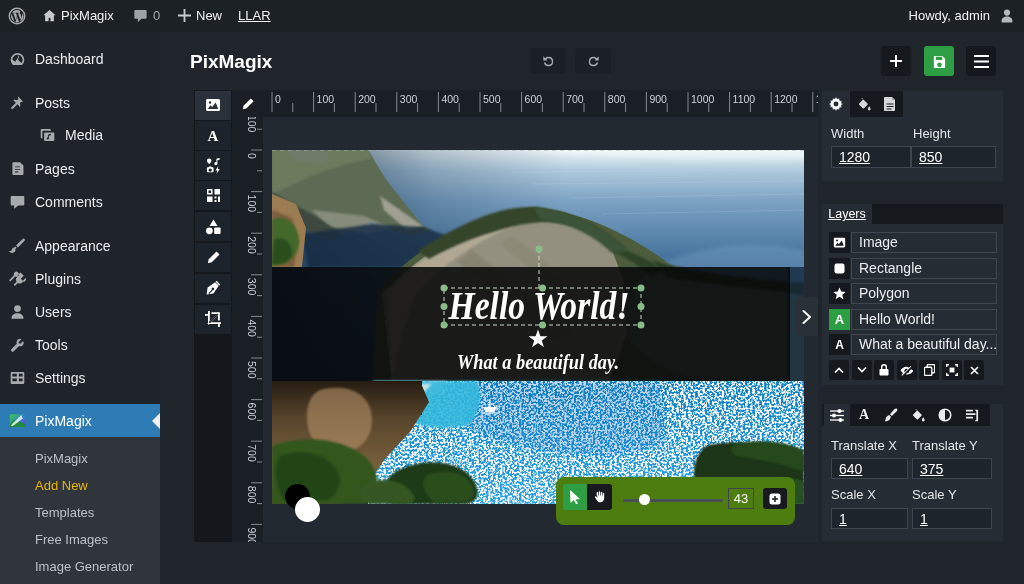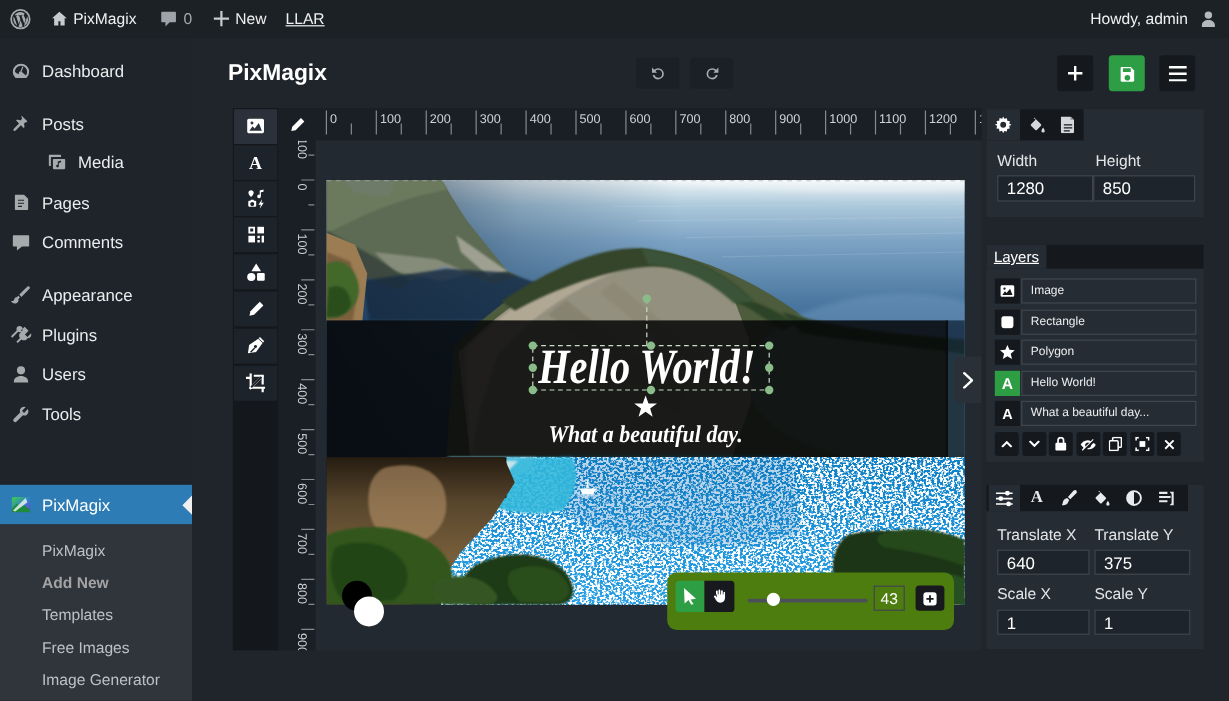--- a/index.html
+++ b/index.html
@@ -19,28 +19,28 @@
 #title{position:absolute;left:190px;top:51px;font-size:19px;font-weight:700;color:#fff;}
 .hbtn{position:absolute;border-radius:3px;display:flex;align-items:center;justify-content:center;}
 
 #toolcol{position:absolute;left:194px;top:90px;width:38px;height:452px;background:#14181d;}
 .tbtn{position:absolute;left:1px;width:36px;height:29px;background:#1d232a;display:flex;align-items:center;justify-content:center;}
 #hruler{position:absolute;left:263px;top:90px;width:555px;height:27px;background:#1a1f25;overflow:hidden;}
 #corner{position:absolute;left:232px;top:90px;width:31px;height:27px;background:#1a1f25;display:flex;align-items:center;justify-content:center;}
 #vruler{position:absolute;left:232px;top:117px;width:31px;height:425px;background:#1a1f25;overflow:hidden;}
 #canvasvp{position:absolute;left:263px;top:117px;width:555px;height:425px;background:#232931;overflow:hidden;}
 #photo{position:absolute;left:9px;top:33px;width:532px;height:354px;}
-.inp{background:#1d242b;border:1px solid #40464e;color:#fff;font-size:14px;padding-left:7px;display:flex;align-items:center;position:absolute;height:22px;}
+.inp{background:#1d242b;border:1px solid #40464e;color:#fff;font-size:14px;padding-left:7px;display:flex;align-items:center;position:absolute;height:22px;text-decoration:underline;}
 .plabel{position:absolute;font-size:13px;color:#e3e6e9;}
 .sect{position:absolute;left:822px;width:181px;background:#262c34;}
 .dstrip{position:absolute;background:#15191e;}
 .tabactive{position:absolute;background:#262c34;display:flex;align-items:center;justify-content:center;text-decoration:underline;}
 .tabicon{position:absolute;display:flex;align-items:center;justify-content:center;}
 .lrow-icon{position:absolute;left:7px;width:21px;height:21px;background:#15191e;display:flex;align-items:center;justify-content:center;}
-.lrow-lbl{position:absolute;left:29px;width:146px;height:21px;border:1px solid #40464e;color:#eceef0;font-size:10px;line-height:19px;padding-left:7px;white-space:nowrap;overflow:hidden;}
+.lrow-lbl{position:absolute;left:29px;width:146px;height:21px;border:1px solid #40464e;color:#eceef0;font-size:14px;line-height:19px;padding-left:7px;white-space:nowrap;overflow:hidden;}
 .abtn{position:absolute;width:20px;height:20px;background:#15191e;border-radius:2px;display:flex;align-items:center;justify-content:center;}
 </style>
 </head>
 <body>
 <div id="adminbar">
  <svg class="abs" style="left:8px;top:7px" width="18" height="18" viewBox="0 0 20 20">
       <circle cx="10" cy="10" r="8.6" fill="none" stroke="#a7aaad" stroke-width="1.6"></circle>
       <path d="M3.4 10c0 2.6 1.5 4.9 3.7 6l-3.1-8.6C3.6 8.2 3.4 9.1 3.4 10zm11-0.3c0-0.8-0.3-1.4-0.6-1.8-0.3-0.6-0.7-1-0.7-1.6 0-0.6 0.5-1.2 1.2-1.2h0.1A6.6 6.6 0 0 0 10 3.4c-2.3 0-4.3 1.2-5.5 3h0.4c0.7 0 1.8-0.1 1.8-0.1 0.4 0 0.4 0.5 0.1 0.6 0 0-0.4 0-0.8 0.1l2.5 7.4 1.5-4.5-1.1-2.9c-0.4 0-0.7-0.1-0.7-0.1-0.4 0-0.3-0.6 0-0.6 0 0 1.1 0.1 1.8 0.1 0.7 0 1.8-0.1 1.8-0.1 0.4 0 0.4 0.5 0.1 0.6 0 0-0.4 0-0.8 0.1l2.5 7.3 0.7-2.3c0.3-0.9 0.5-1.6 0.5-2.2zm-4.2 1.2-2 6a6.6 6.6 0 0 0 4.1-0.1l-0.1-0.1zm5.9-3.9c0 0.1 0 0.2 0 0.3 0 0.8-0.1 1.6-0.6 2.7l-2.3 6.6a6.6 6.6 0 0 0 2.9-9.6z" fill="#a7aaad"></path>
     </svg>
  <svg class="abs" style="left:42px;top:9px" width="15" height="14" viewBox="0 0 16 16">
@@ -108,41 +108,48 @@
       <svg width="17" height="17" viewBox="0 0 20 20">
         <path d="M10 2a4 4 0 0 1 4 4 4 4 0 0 1-4 4 4 4 0 0 1-4-4 4 4 0 0 1 4-4zm0 9.5c3.9 0 7 2.2 7 5.5v1H3v-1c0-3.3 3.1-5.5 7-5.5z" fill="#a7aaad"></path>
       </svg>
       <span class="lbl">Users</span>
     </div>
  <div class="mitem" style="top:295.5px;">
       <svg width="17" height="17" viewBox="0 0 20 20">
         <path d="M16.7 5.2 13 8.9l-2-2 3.7-3.7A4.5 4.5 0 0 0 9 5.6c-.3 1-.2 2 .2 2.9L3 14.7c-.8.8-.8 2 0 2.7.8.8 2 .8 2.7 0l6.2-6.2c.9.4 1.9.5 2.9.2a4.5 4.5 0 0 0 1.9-6.2z" fill="#a7aaad"></path>
       </svg>
       <span class="lbl">Tools</span>
+    </div>
+ <div class="mitem" style="top:328.5px;">
+      <svg width="17" height="17" viewBox="0 0 20 20">
+        <path d="M3 3h14c.6 0 1 .4 1 1v12c0 .6-.4 1-1 1H3c-.6 0-1-.4-1-1V4c0-.6.4-1 1-1zm1 2v3.3h5.2V5zm7.6 0v3.3H16V5zM4 10.5v3.4h5.2v-3.4zm7.6 0v3.4H16v-3.4z" fill="#a7aaad" fill-rule="evenodd"></path>
+        <path d="M5 6.5h3.2v.9H5zm7.7 5.5h2.6v.9h-2.6z" fill="#1f242a"></path>
+      </svg>
+      <span class="lbl">Settings</span>
     </div>
 </div>
 <div id="pixmenu">
  <svg class="abs" style="left:9px;top:8px" width="17" height="17" viewBox="0 0 20 20">
       <defs>
         <linearGradient id="pmg" x1="0" y1="0" x2="1" y2="1">
           <stop offset="0" stop-color="#3fd13f"></stop>
           <stop offset=".55" stop-color="#2f7fd1"></stop>
           <stop offset="1" stop-color="#7a3fd1"></stop>
         </linearGradient>
       </defs>
       <rect x="1" y="2.5" width="18" height="15" rx="2" fill="url(#pmg)"></rect>
       <path d="m1 14 5-5 4 4 3-2.5 6 4.5v2.5H1z" fill="#1d8a3c"></path>
       <path d="m14.5 3.5 1.8 4.2-12 9-2.2-1z" fill="#e8f3e8" opacity=".85"></path>
     </svg>
  <span class="lbl">PixMagix</span>
  <div class="abs" style="right:0;top:8.5px;width:0;height:0;border:8px solid transparent;border-right:8px solid #f0f0f1;border-left:none;"></div>
 </div>
 <div id="submenu">
  <span class="smitem" style="top:14px;">PixMagix</span>
- <span class="smitem" style="top:41px;color:#a3a3a3;font-weight:700;">Add New</span>
+ <span class="smitem" style="top:41px;color:#eab308;font-weight:400;">Add New</span>
  <span class="smitem" style="top:68px;">Templates</span>
  <span class="smitem" style="top:95px;">Free Images</span>
  <span class="smitem" style="top:122px;">Image Generator</span>
 </div>
 <div id="title">PixMagix</div>
 <div class="hbtn" style="left:530px;top:48px;width:36px;height:26px;background:#1b2026;">
     <svg width="15" height="15" viewBox="0 0 16 16">
       <path d="M8 3a5 5 0 1 1-4.9 6h1.6A3.5 3.5 0 1 0 8 4.5c-1 0-1.9.4-2.5 1L7 7H2.5V2.5L4.4 4.4A5 5 0 0 1 8 3z" fill="#a7adb3"></path>
     </svg>
   </div>

